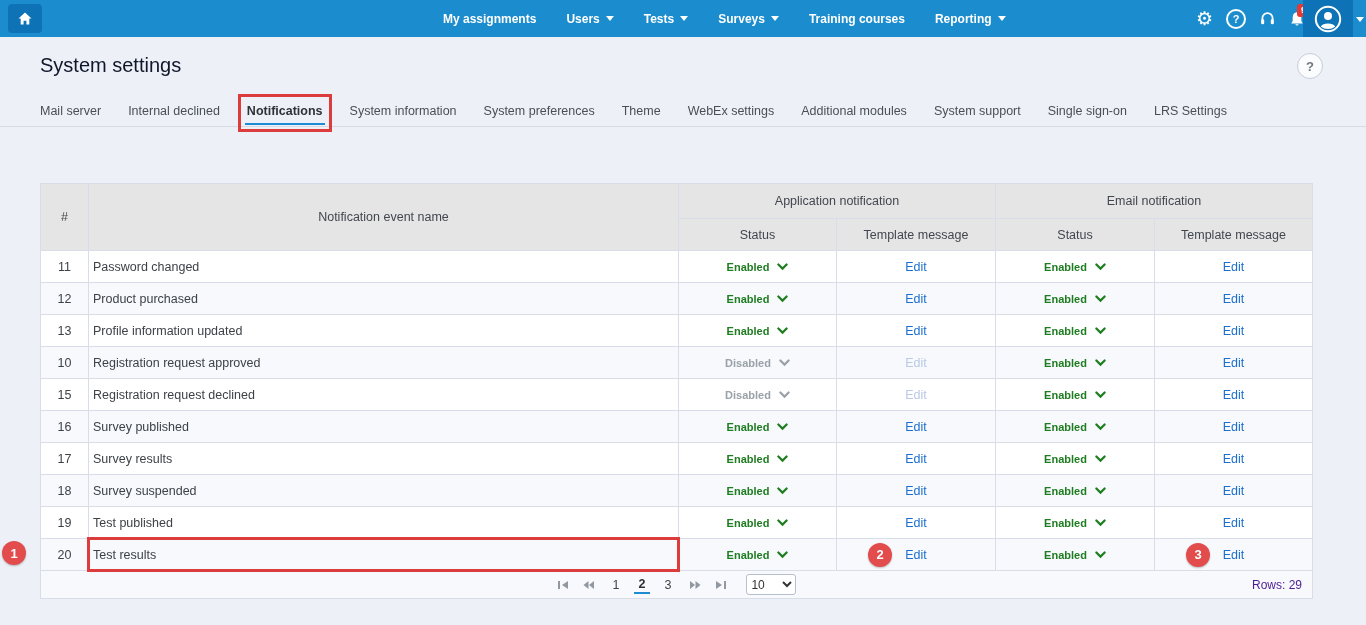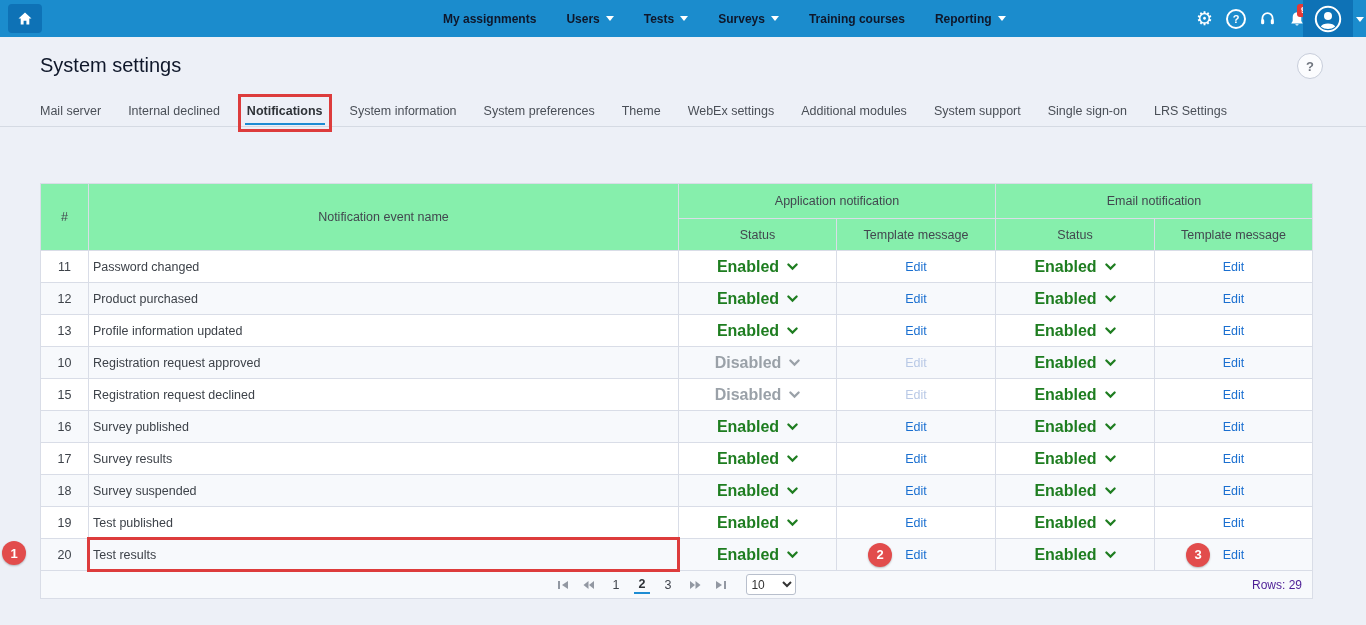--- a/index.html
+++ b/index.html
@@ -13,21 +13,21 @@
   .searchbox{position:absolute;left:49px;top:4px;width:178px;height:29px;background:#0e72b6;
              border:1px solid #4d9fd6;border-radius:3px;display:flex;align-items:center;box-sizing:border-box;}
   .searchbox .mag{margin:0 6px 0 8px;display:flex;}
   .searchbox input{flex:1;min-width:0;background:transparent;border:0;outline:none;color:#fff;
                    font:12px "Liberation Sans",sans-serif;}
   .searchbox input::placeholder{color:#c3e0f4;}
   .search-split{width:1px;align-self:stretch;background:#4d9fd6;}
   .search-caret{width:27px;height:100%;display:flex;align-items:center;justify-content:center;cursor:pointer;}
   .caret-down{width:0;height:0;border-left:4px solid transparent;border-right:4px solid transparent;border-top:5px solid #fff;}
   .mainnav{position:absolute;left:443px;top:0;height:37px;display:flex;gap:30px;align-items:center;}
-  .nav-item{display:flex;align-items:center;gap:6px;color:#0f172a;font-size:12px;font-weight:700;cursor:pointer;white-space:nowrap;}
+  .nav-item{display:flex;align-items:center;gap:6px;color:#ffffff;font-size:12px;font-weight:700;cursor:pointer;white-space:nowrap;}
   .top-icons{position:absolute;left:1196px;top:0;height:37px;display:flex;gap:13px;align-items:center;}
   .icon-btn{display:flex;align-items:center;justify-content:center;cursor:pointer;position:relative;color:#fff;}
   .gear-glyph{font-size:19px;line-height:19px;color:#fff;}
   .help-ring{width:16px;height:16px;border:2px solid #fff;border-radius:50%;display:flex;align-items:center;justify-content:center;
              color:#fff;font-size:11px;font-weight:700;}
   .badge{position:absolute;top:-7px;left:8px;background:#e53935;color:#fff;font-size:9px;font-weight:700;
          padding:1px 4px;border-radius:3px;line-height:11px;}
   .avatar-block{position:absolute;left:1303px;top:0;width:50px;height:37px;background:#0e72b6;
                 display:flex;align-items:center;justify-content:center;cursor:pointer;}
   .account-caret{position:absolute;left:1356px;top:17px;}
@@ -43,29 +43,29 @@
   .tab.active{font-weight:700;color:#2e3237;}
   .tab.active::after{content:"";position:absolute;left:-2px;right:-2px;bottom:-7px;height:2px;background:#1d8cd3;}
   .tab-annot{position:absolute;left:-9px;right:-9px;top:-10px;bottom:-14px;border:3px solid #dd3c3c;pointer-events:none;}
   .desc{position:absolute;left:40px;top:152px;font-size:11px;color:#9ba1ab;}
 
   
   .table-wrap{position:absolute;left:40px;top:183px;width:1272px;}
   table{border-collapse:collapse;table-layout:fixed;width:1272px;background:#fff;
         font-size:12.5px;color:#3d4249;}
   th,td{border:1px solid #d9dde7;padding:0;}
-  thead th{background:#86efac;font-weight:400;color:#42474f;}
+  thead th{background:#e5e5e5;font-weight:400;color:#42474f;}
   thead tr.h1 th{height:34px;}
   thead tr.h2 th{height:31px;}
   tbody td{height:31px;}
   tbody tr:nth-child(even) td{background:#f7f9fc;}
   td.num{text-align:center;}
   td.name{padding-left:4px;position:relative;}
   .cell-center{display:flex;align-items:center;justify-content:center;gap:8px;position:relative;height:100%;}
-  .status-txt{font-weight:700;font-size:16px;}
+  .status-txt{font-weight:700;font-size:11px;}
   .status-on{color:#1e7d20;}
   .status-off{color:#9aa1a8;font-weight:700;}
   .edit-link{color:#1a6fd0;cursor:pointer;font-size:12.5px;}
   .edit-link.off{color:#b9c9e6;cursor:default;}
   .redbox-cell{position:absolute;left:-2px;top:-2px;right:-2px;bottom:-2px;border:3px solid #dd3c3c;pointer-events:none;z-index:3;}
 
   tfoot td{background:#f7f9fc;height:27px;position:relative;}
   .paginator{display:flex;align-items:center;justify-content:center;gap:13px;height:100%;}
   .pg-btn{display:flex;align-items:center;cursor:pointer;}
   .pg-btn svg{fill:#9298a2;}

